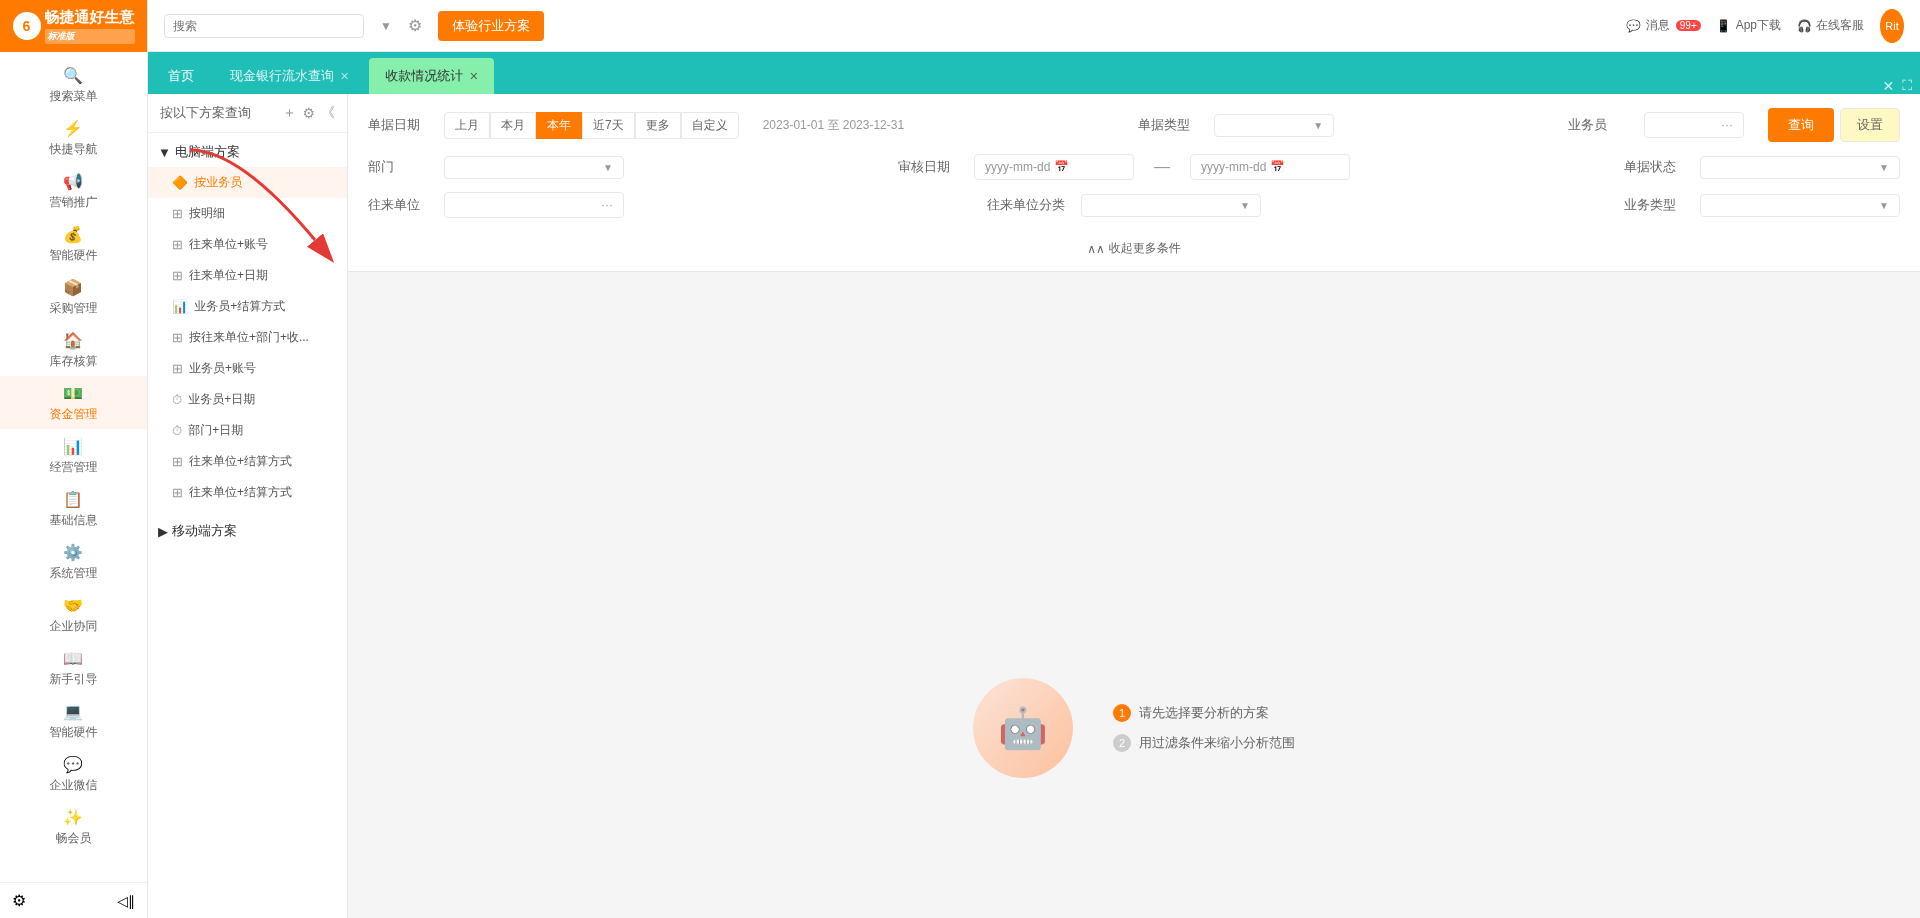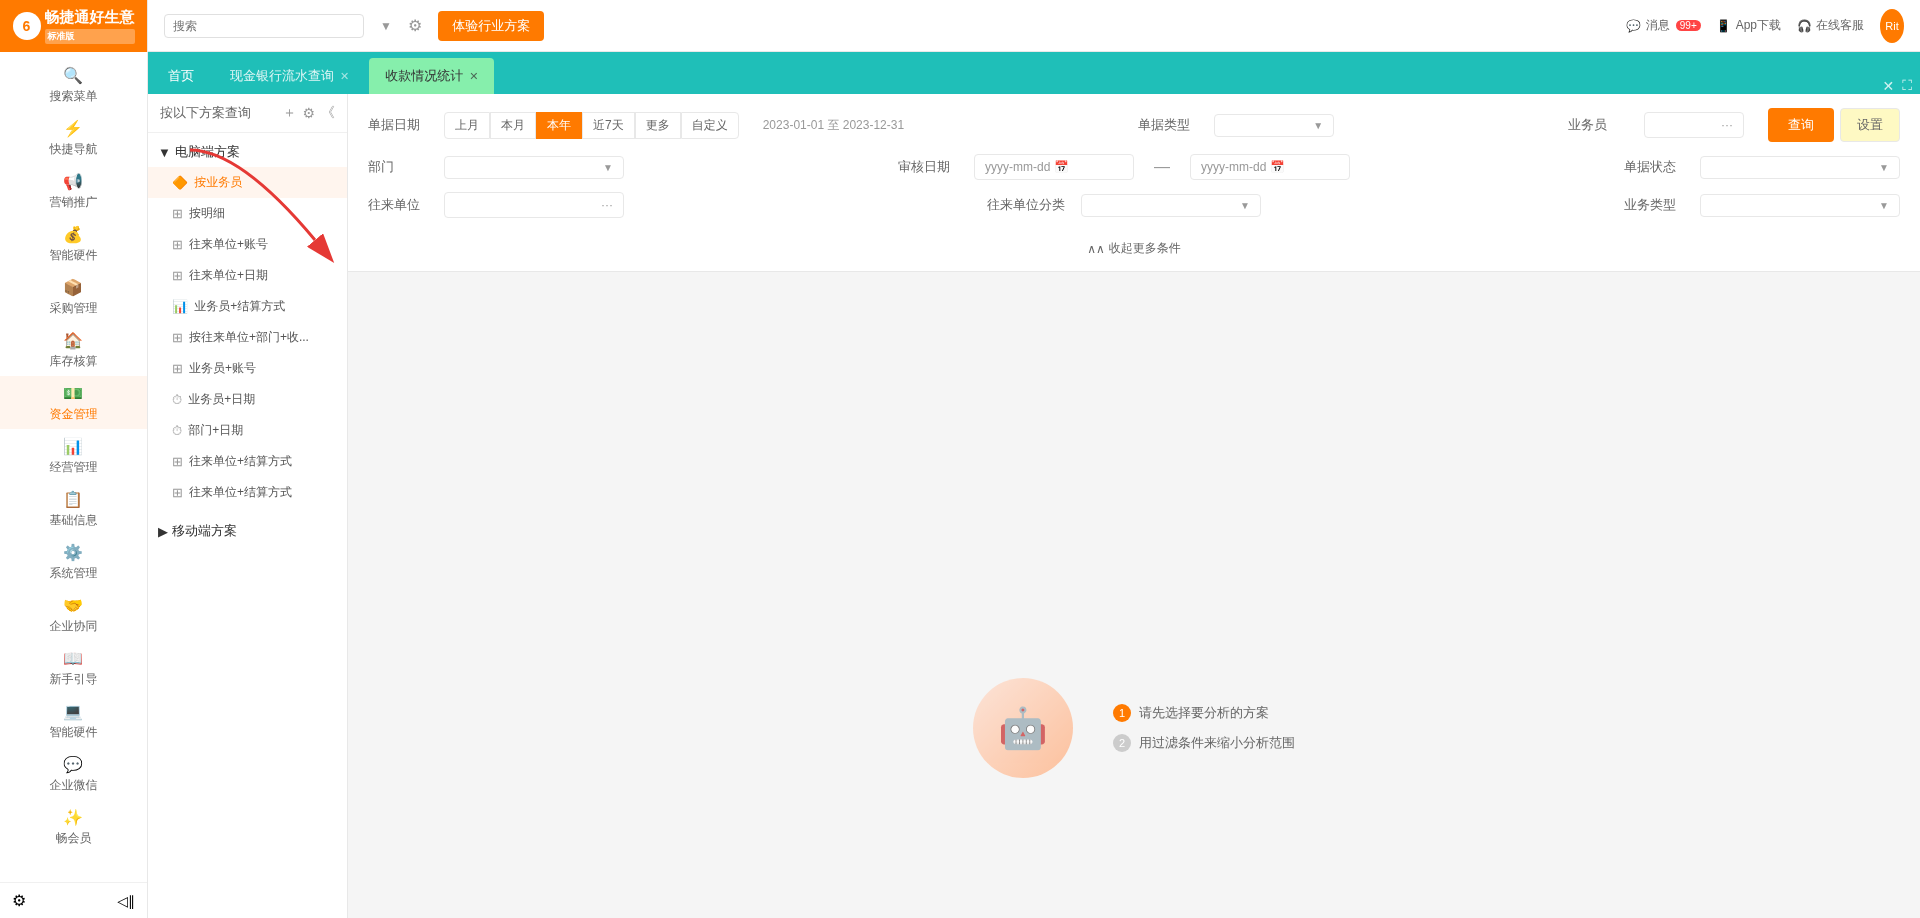--- a/index.html
+++ b/index.html
@@ -35,20 +35,21 @@
       color: #ff7a00;
       font-size: 14px;
       font-weight: bold;
     }
     .sidebar-tag {
       font-size: 9px;
       background: rgba(255,255,255,0.3);
       padding: 1px 3px;
       border-radius: 2px;
       margin-top: 2px;
+      font-style: italic;
     }
     .sidebar-logo-text { display: flex; flex-direction: column; }
     .sidebar-logo-text .main-text { font-size: 15px; }
     .sidebar-nav { flex: 1; overflow-y: auto; padding: 6px 0; }
     .sidebar-item {
       display: flex; flex-direction: column; align-items: center;
       padding: 8px 0 6px;
       cursor: pointer;
       color: #666;
       font-size: 12px;

